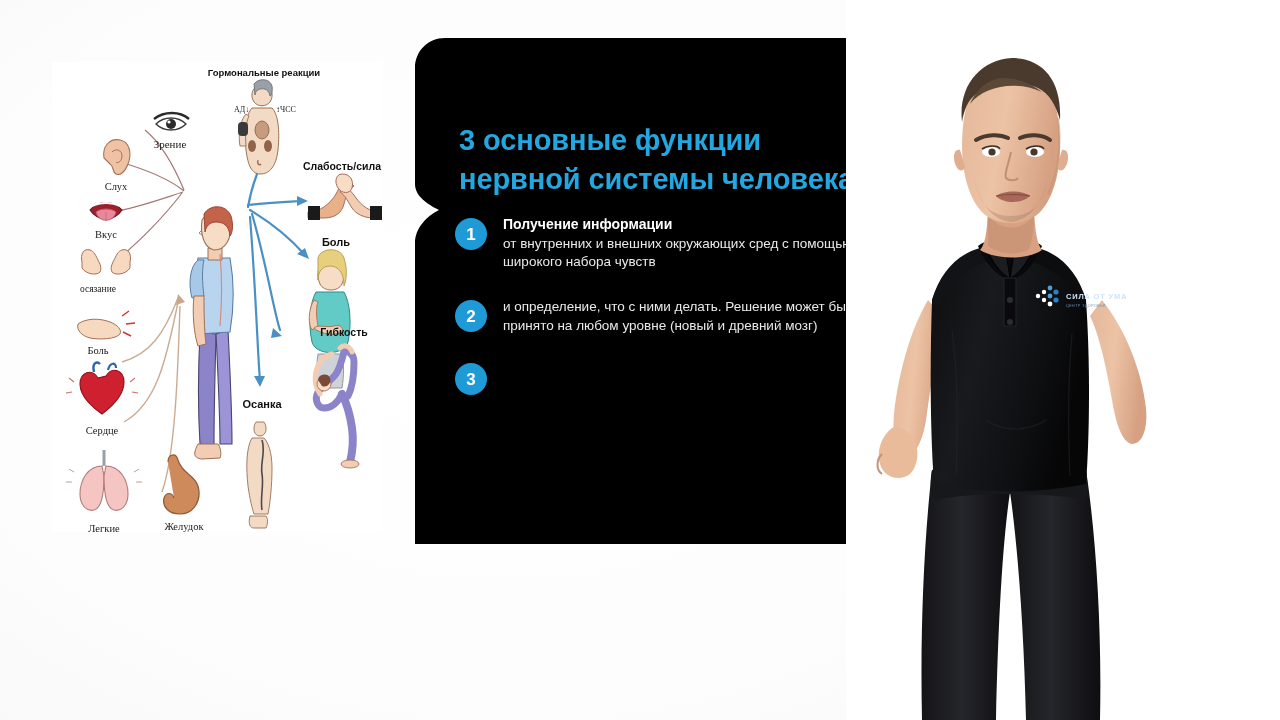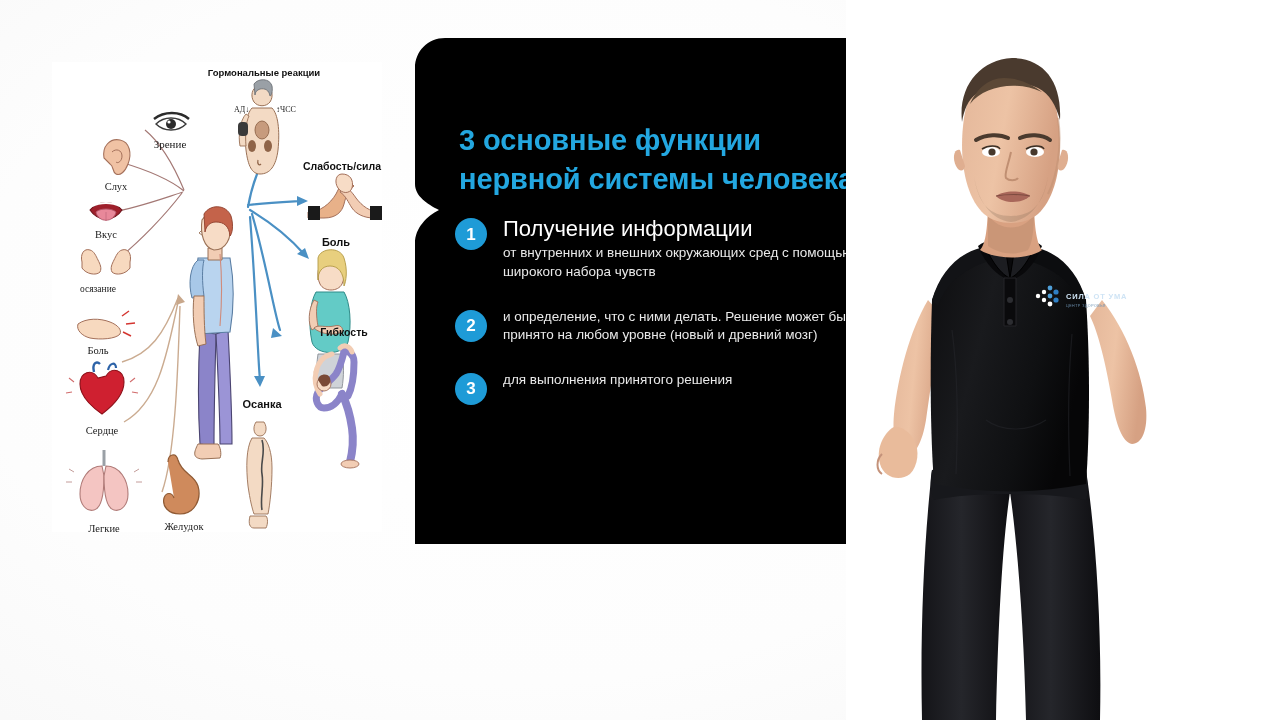--- a/index.html
+++ b/index.html
@@ -102,22 +102,22 @@
     justify-content: center;
     margin-top: 2px;
     line-height: 1;
   }
   .item-text {
     margin-left: 16px;
     flex: 1 1 auto;
   }
   .item-head {
     color: #ffffff;
-    font-size: 22px;
-    font-weight: normal;
+    font-size: 14px;
+    font-weight: bold;
     line-height: 1.2;
     margin-bottom: 2px;
   }
   .item-body {
     color: #e9e9e9;
     font-size: 13.5px;
     font-weight: normal;
     line-height: 1.38;
   }
 
@@ -357,21 +357,20 @@
         <div class="list-item">
           <div class="item-badge">2</div>
           <div class="item-text">
             <div class="item-body">и определение, что с ними делать. Решение может быть принято на любом уровне (новый и древний мозг)</div>
           </div>
         </div>
 
         <div class="list-item">
           <div class="item-badge">3</div>
           <div class="item-text">
-            <div class="item-body">для выполнения принятого решения</div>
           </div>
         </div>
 
       </div>
     </div>
   </div>
 
   <div id="presenter">
     <svg id="presenter-svg" viewBox="0 0 434 720" xmlns="http://www.w3.org/2000/svg">
       <defs>

